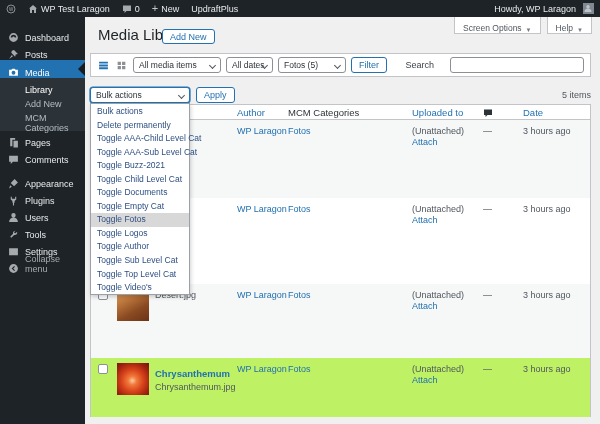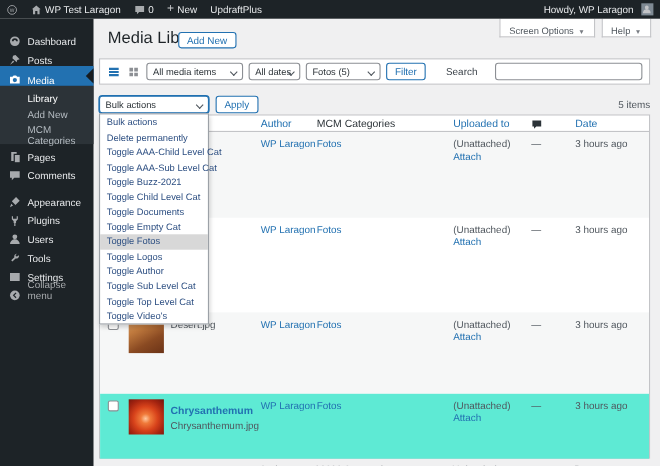--- a/index.html
+++ b/index.html
@@ -81,21 +81,21 @@
   
   #table{position:absolute;left:5px;top:87px;width:501px;height:313px;background:#fff;
     border:1px solid var(--border)}
   .trow{display:grid;grid-template-columns:26px 120px 51px 124px 71px 40px 1fr}
   .thead{height:15px;border-bottom:1px solid var(--border)}
   .th{font-size:9.5px;padding-top:2px}
   .lnk{color:var(--accent);text-decoration:none;cursor:pointer}
   .r1{height:78px;background:var(--stripe)}
   .r2{height:86px;background:#fff}
   .r3{height:74px;background:var(--stripe)}
-  .r4{height:59px;background:#5eead4}
+  .r4{height:59px;background:#bef264}
   .cell{font-size:9px;padding-top:6px;line-height:11px}
   .cb{width:10px;height:10px;border:1px solid var(--input-border);border-radius:2px;
     background:#fff;display:block;margin:6px 0 0 7px;cursor:pointer}
   .file-cell{display:flex;padding-top:5px;position:relative}
   .thumb{width:32px;height:32px;flex:none;margin-right:6px;cursor:pointer}
   .thumb.desert{background:linear-gradient(150deg,#d29a63 0%,#c07a3e 30%,#8a4a22 65%,#6b3317 100%)}
   .thumb.chrys{background:radial-gradient(circle at 48% 55%,#ffc9a0 0%,#f07a3a 18%,#d8431b 45%,#a52410 72%,#6f150b 100%)}
   .file-text .file-title{font-size:9.5px;font-weight:bold;color:var(--accent);line-height:12px;cursor:pointer}
   .file-text .file-name{font-size:9px;color:var(--muted);line-height:12px}
   .frag{position:absolute;left:66px;top:15px;font-size:9px;color:var(--muted)}

